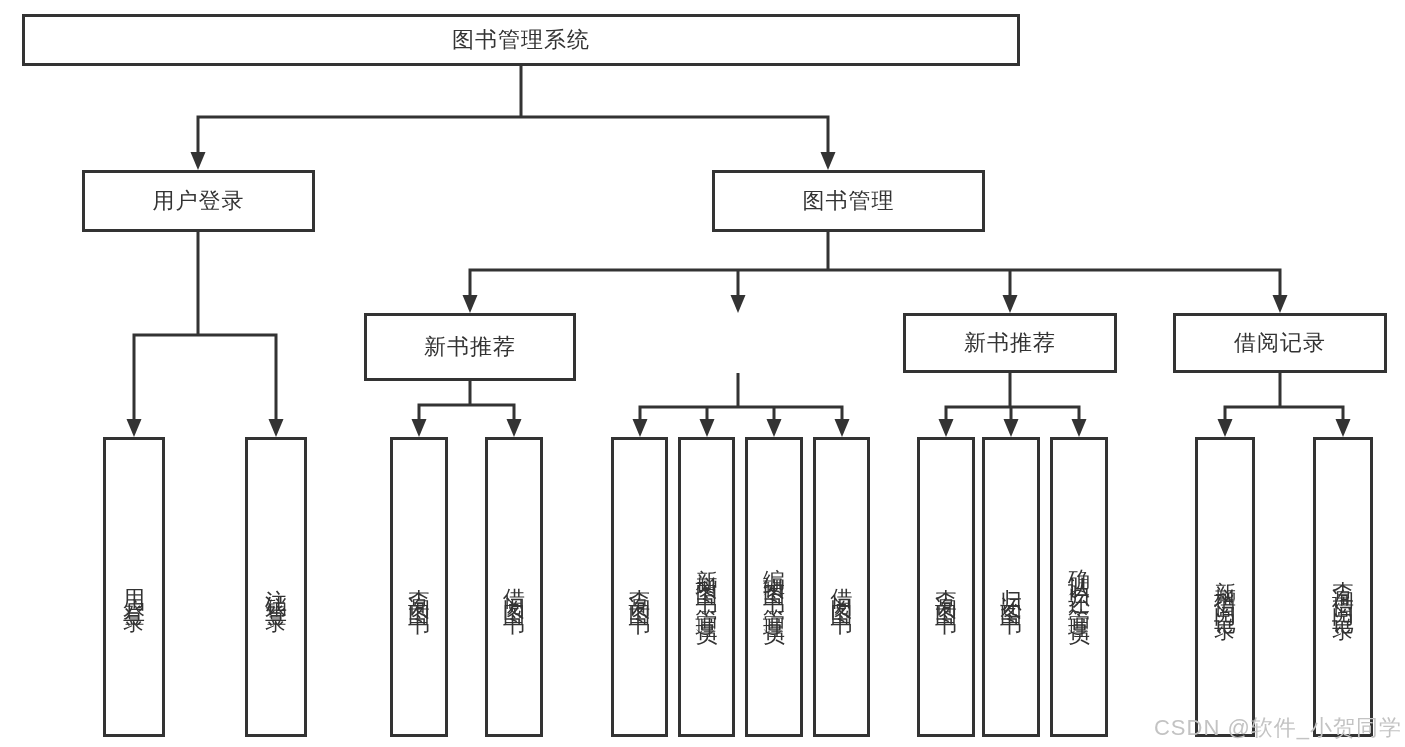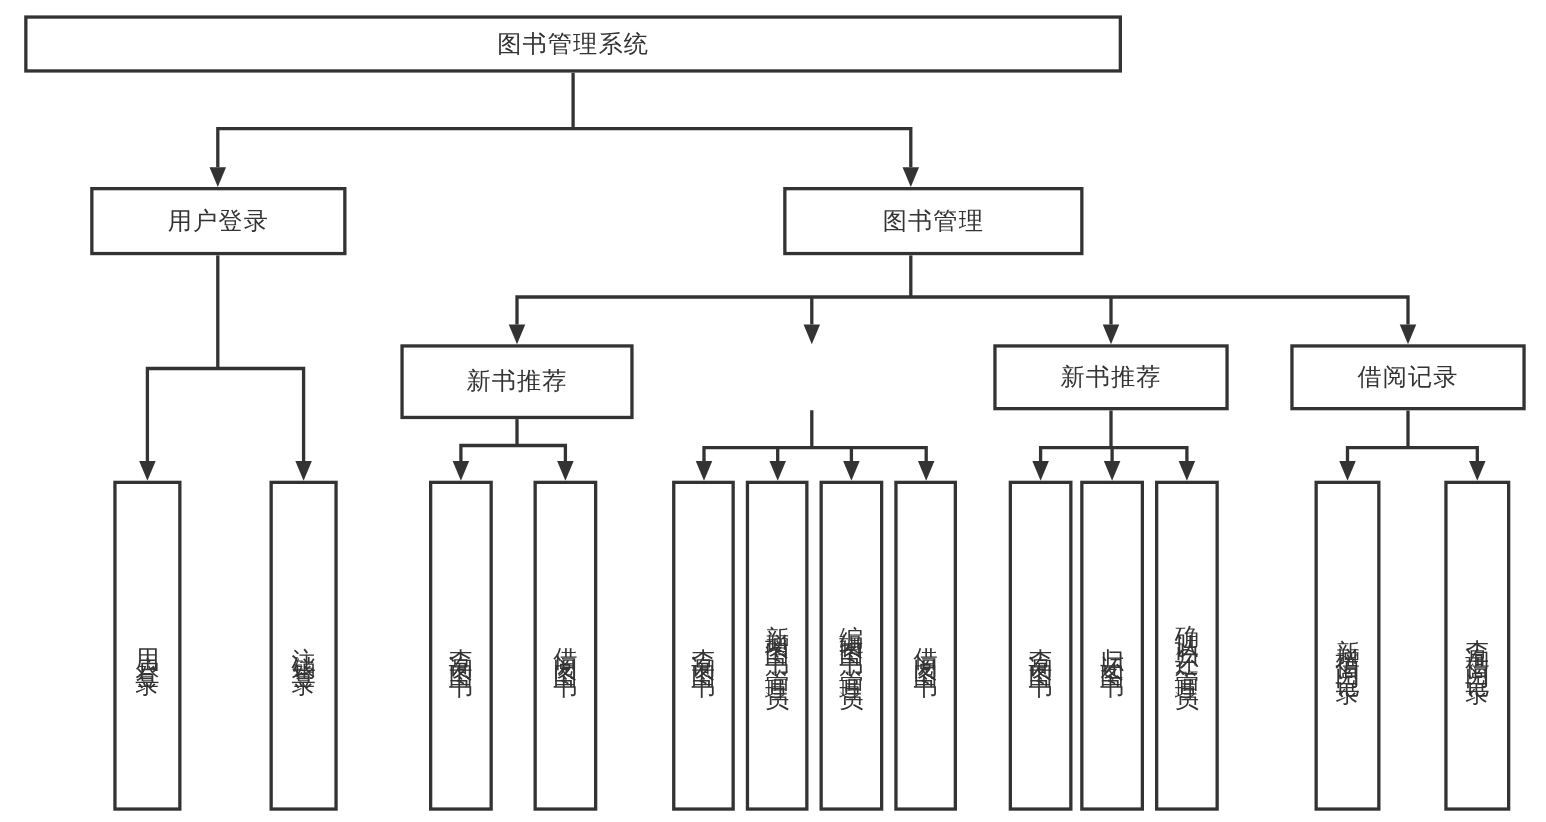--- a/index.html
+++ b/index.html
@@ -131,14 +131,15 @@
     <span>确认归还（管理员）</span>
   </div>
 
   <div class="node vnode" style="left:1195px;top:437px;width:60px;height:300px;">
     <span>新增借阅记录</span>
   </div>
   <div class="node vnode" style="left:1313px;top:437px;width:60px;height:300px;">
     <span>查询借阅记录</span>
   </div>
 
+  <div class="watermark">CSDN @软件_小贺同学</div>
 
 </div>
 
 </body></html>

